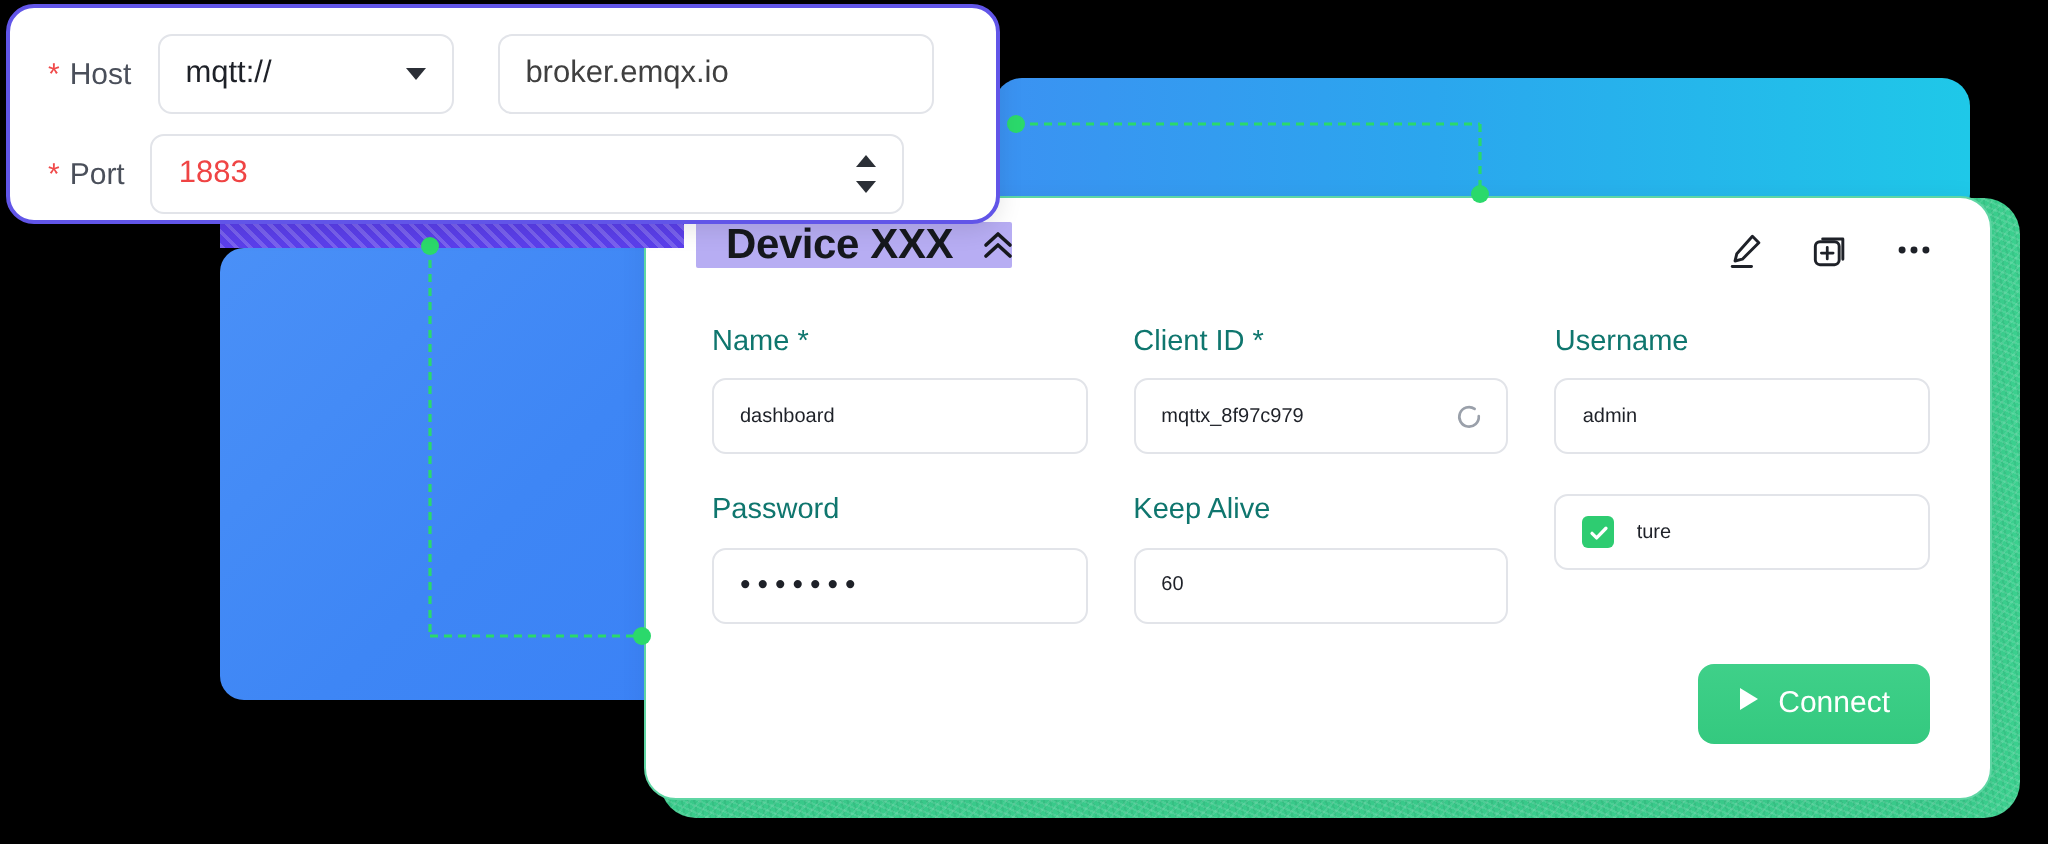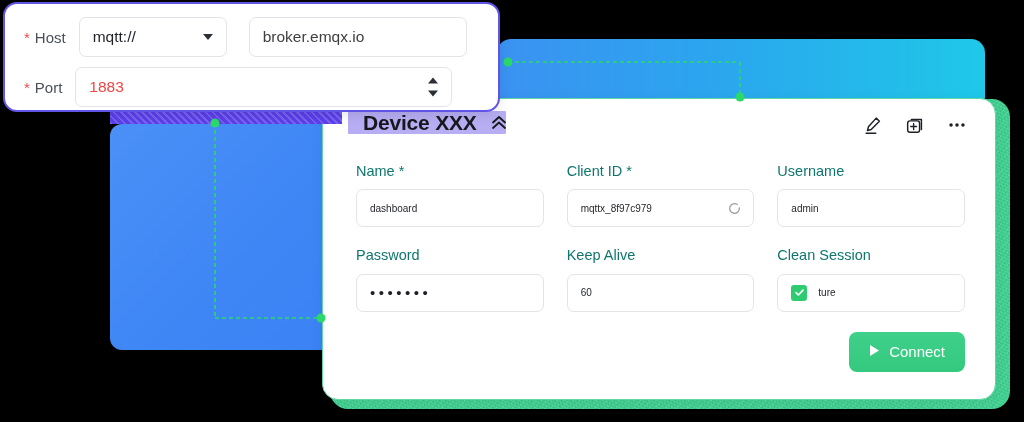--- a/index.html
+++ b/index.html
@@ -432,21 +432,20 @@
         </div>
 
         <div class="field">
           <div class="field-label">Keep Alive</div>
           <div class="input-box">
             <span class="val">60</span>
           </div>
         </div>
 
         <div class="field">
-          <div class="field-label">Clean Session</div>
           <div class="input-box">
             <span class="checkbox-mark">
               <svg width="11" height="11" viewBox="0 0 12 12" fill="none">
                 <path d="M2.2 6.2 L4.7 8.7 L9.8 3.4" stroke="#FFFFFF" stroke-width="1.8" stroke-linecap="round" stroke-linejoin="round"></path>
               </svg>
             </span>
             <span class="val">ture</span>
           </div>
         </div>
       </div>

